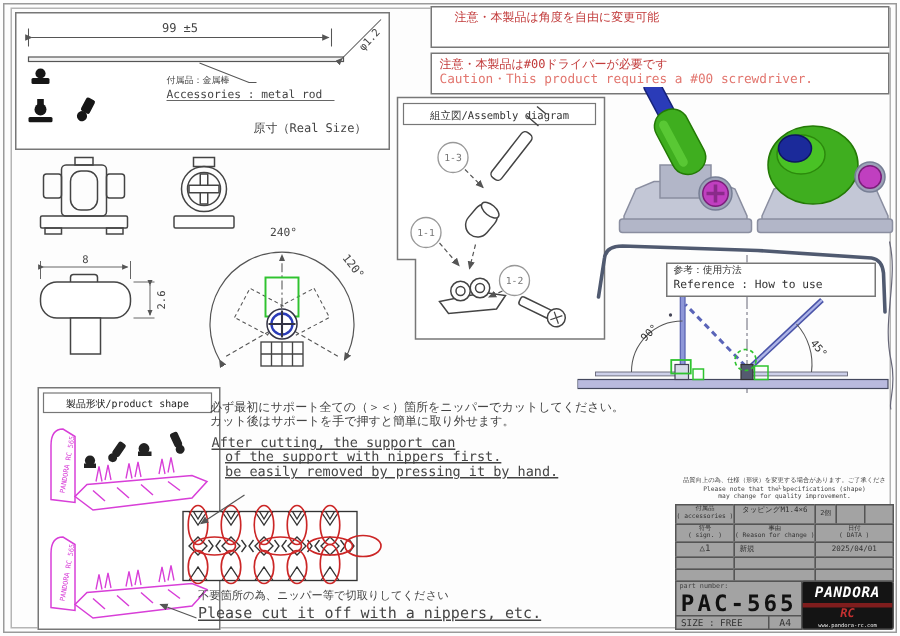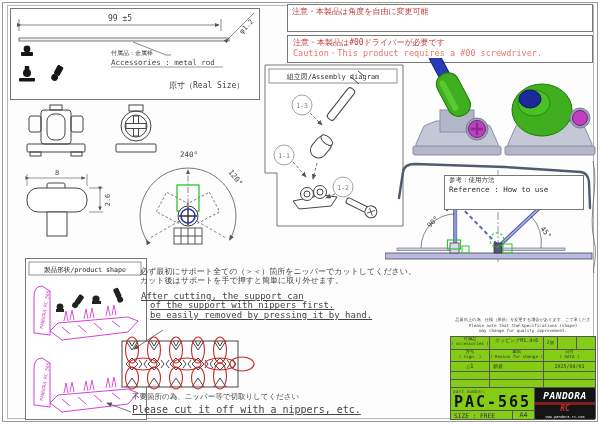--- a/index.html
+++ b/index.html
@@ -4,21 +4,21 @@
 <style>
   html,body{margin:0;padding:0;}
   body{width:600px;height:424px;position:relative;background:#fdfdfd;
        font-family:"DejaVu Sans Mono", monospace;color:#333;overflow:hidden;}
   .abs{position:absolute;}
   .box{border:1px solid #777;background:#fff;}
   svg{display:block;}
   svg text{font-family:"DejaVu Sans Mono", monospace;}
   .u{text-decoration:underline;}
   .cell{position:absolute;border:1px solid #555;box-sizing:border-box;
-        font-size:4.2px;line-height:1.15;overflow:hidden;background:#84cc16;}
+        font-size:4.2px;line-height:1.15;overflow:hidden;background:#a3a3a3;}
   .tiny{font-size:4.2px;line-height:1.2;color:#444;}
 </style>
 </head>
 <body>
 
 <div class="abs" style="left:2px;top:2px;width:594px;height:418px;border:1px solid #9a9a9a;"></div>
 <div class="abs" style="left:7px;top:5px;width:585px;height:412px;border:1px solid #b5b5b5;"></div>
 
 <div class="abs box" style="left:10px;top:8px;width:248px;height:90px;">
   <svg width="248" height="90" viewBox="0 0 248 90">
@@ -48,21 +48,21 @@
       <rect x="-2.2" y="-9" width="4.4" height="5"></rect>
     </g>
     <g fill="#161616" transform="translate(46,64) rotate(28)">
       <rect x="-3" y="-8" width="6.5" height="10" rx="1.5"></rect>
         <circle cx="0" cy="5" r="3.4"></circle>
     </g>
     <text x="158" y="79" font-size="8" fill="#444">原寸（Real Size）</text>
   </svg>
 </div>
 
-<div class="abs box" style="left:287px;top:4px;width:306px;height:28px;padding:2px 4px;box-sizing:border-box;">
+<div class="abs box" style="left:287px;top:4px;width:306px;height:28px;padding:2px 15px;box-sizing:border-box;">
   <div style="font-size:8px;line-height:1.25;color:#c23b3b;">注意・本製品は角度を自由に変更可能</div>
 </div>
 <div class="abs box" style="left:287px;top:35px;width:306px;height:28px;padding:2px 5px;box-sizing:border-box;">
   <div style="font-size:8px;line-height:1.25;color:#c23b3b;">注意・本製品は#00ドライバーが必要です</div>
   <div style="font-size:8.5px;line-height:1.2;color:#e2766f;">Caution・This product requires a #00 screwdriver.</div>
 </div>
 
 <div class="abs" style="left:12px;top:100px;">
   <svg width="160" height="65" viewBox="0 0 160 65">
     <g fill="none" stroke="#444" stroke-width="1" transform="translate(15,4)">
@@ -233,21 +233,21 @@
     <line x1="114" y1="90" x2="163" y2="44" stroke="#aeb5e8" stroke-width="1.6"></line>
     <rect x="109" y="87" width="8" height="10" fill="#555a70" stroke="#333" stroke-width="0.8"></rect>
     <circle cx="112" cy="84" r="7" fill="none" stroke="#2fc32f" stroke-width="1.1" stroke-dasharray="2.5 2"></circle>
     <rect x="118" y="88" width="9" height="9" fill="none" stroke="#2fc32f" stroke-width="1"></rect>
     <path d="M146,60 A 40 40 0 0 1 156,92" fill="none" stroke="#555" stroke-width="0.7"></path>
     <text transform="translate(155,73) rotate(50)" font-size="7" fill="#333">45°</text>
     <circle cx="62" cy="54" r="1.1" fill="#445"></circle>
   </svg>
 </div>
 
-<div class="abs box" style="left:444px;top:175px;width:140px;height:35px;padding:1px 4px;box-sizing:border-box;">
+<div class="abs box" style="left:444px;top:175px;width:140px;height:23px;padding:1px 4px;box-sizing:border-box;">
   <div style="font-size:6.5px;line-height:1.2;color:#333;">参考：使用方法</div>
   <div style="font-size:7.5px;line-height:1.2;color:#333;">Reference : How to use</div>
 </div>
 
 <div class="abs box" style="left:25px;top:258px;width:120px;height:160px;">
   <svg width="118" height="158" viewBox="0 0 118 158">
     <rect x="3" y="3" width="112" height="13" fill="#fff" stroke="#777" stroke-width="0.8"></rect>
     <text x="59" y="12.5" font-size="6.6" fill="#222" text-anchor="middle">製品形状/product shape</text>
     <g transform="translate(4,24)" fill="none" stroke="#d83fd8" stroke-width="1">
       <path d="M4,14 Q4,3 12,3 L20,8 L20,52 L4,50 Z"></path>

